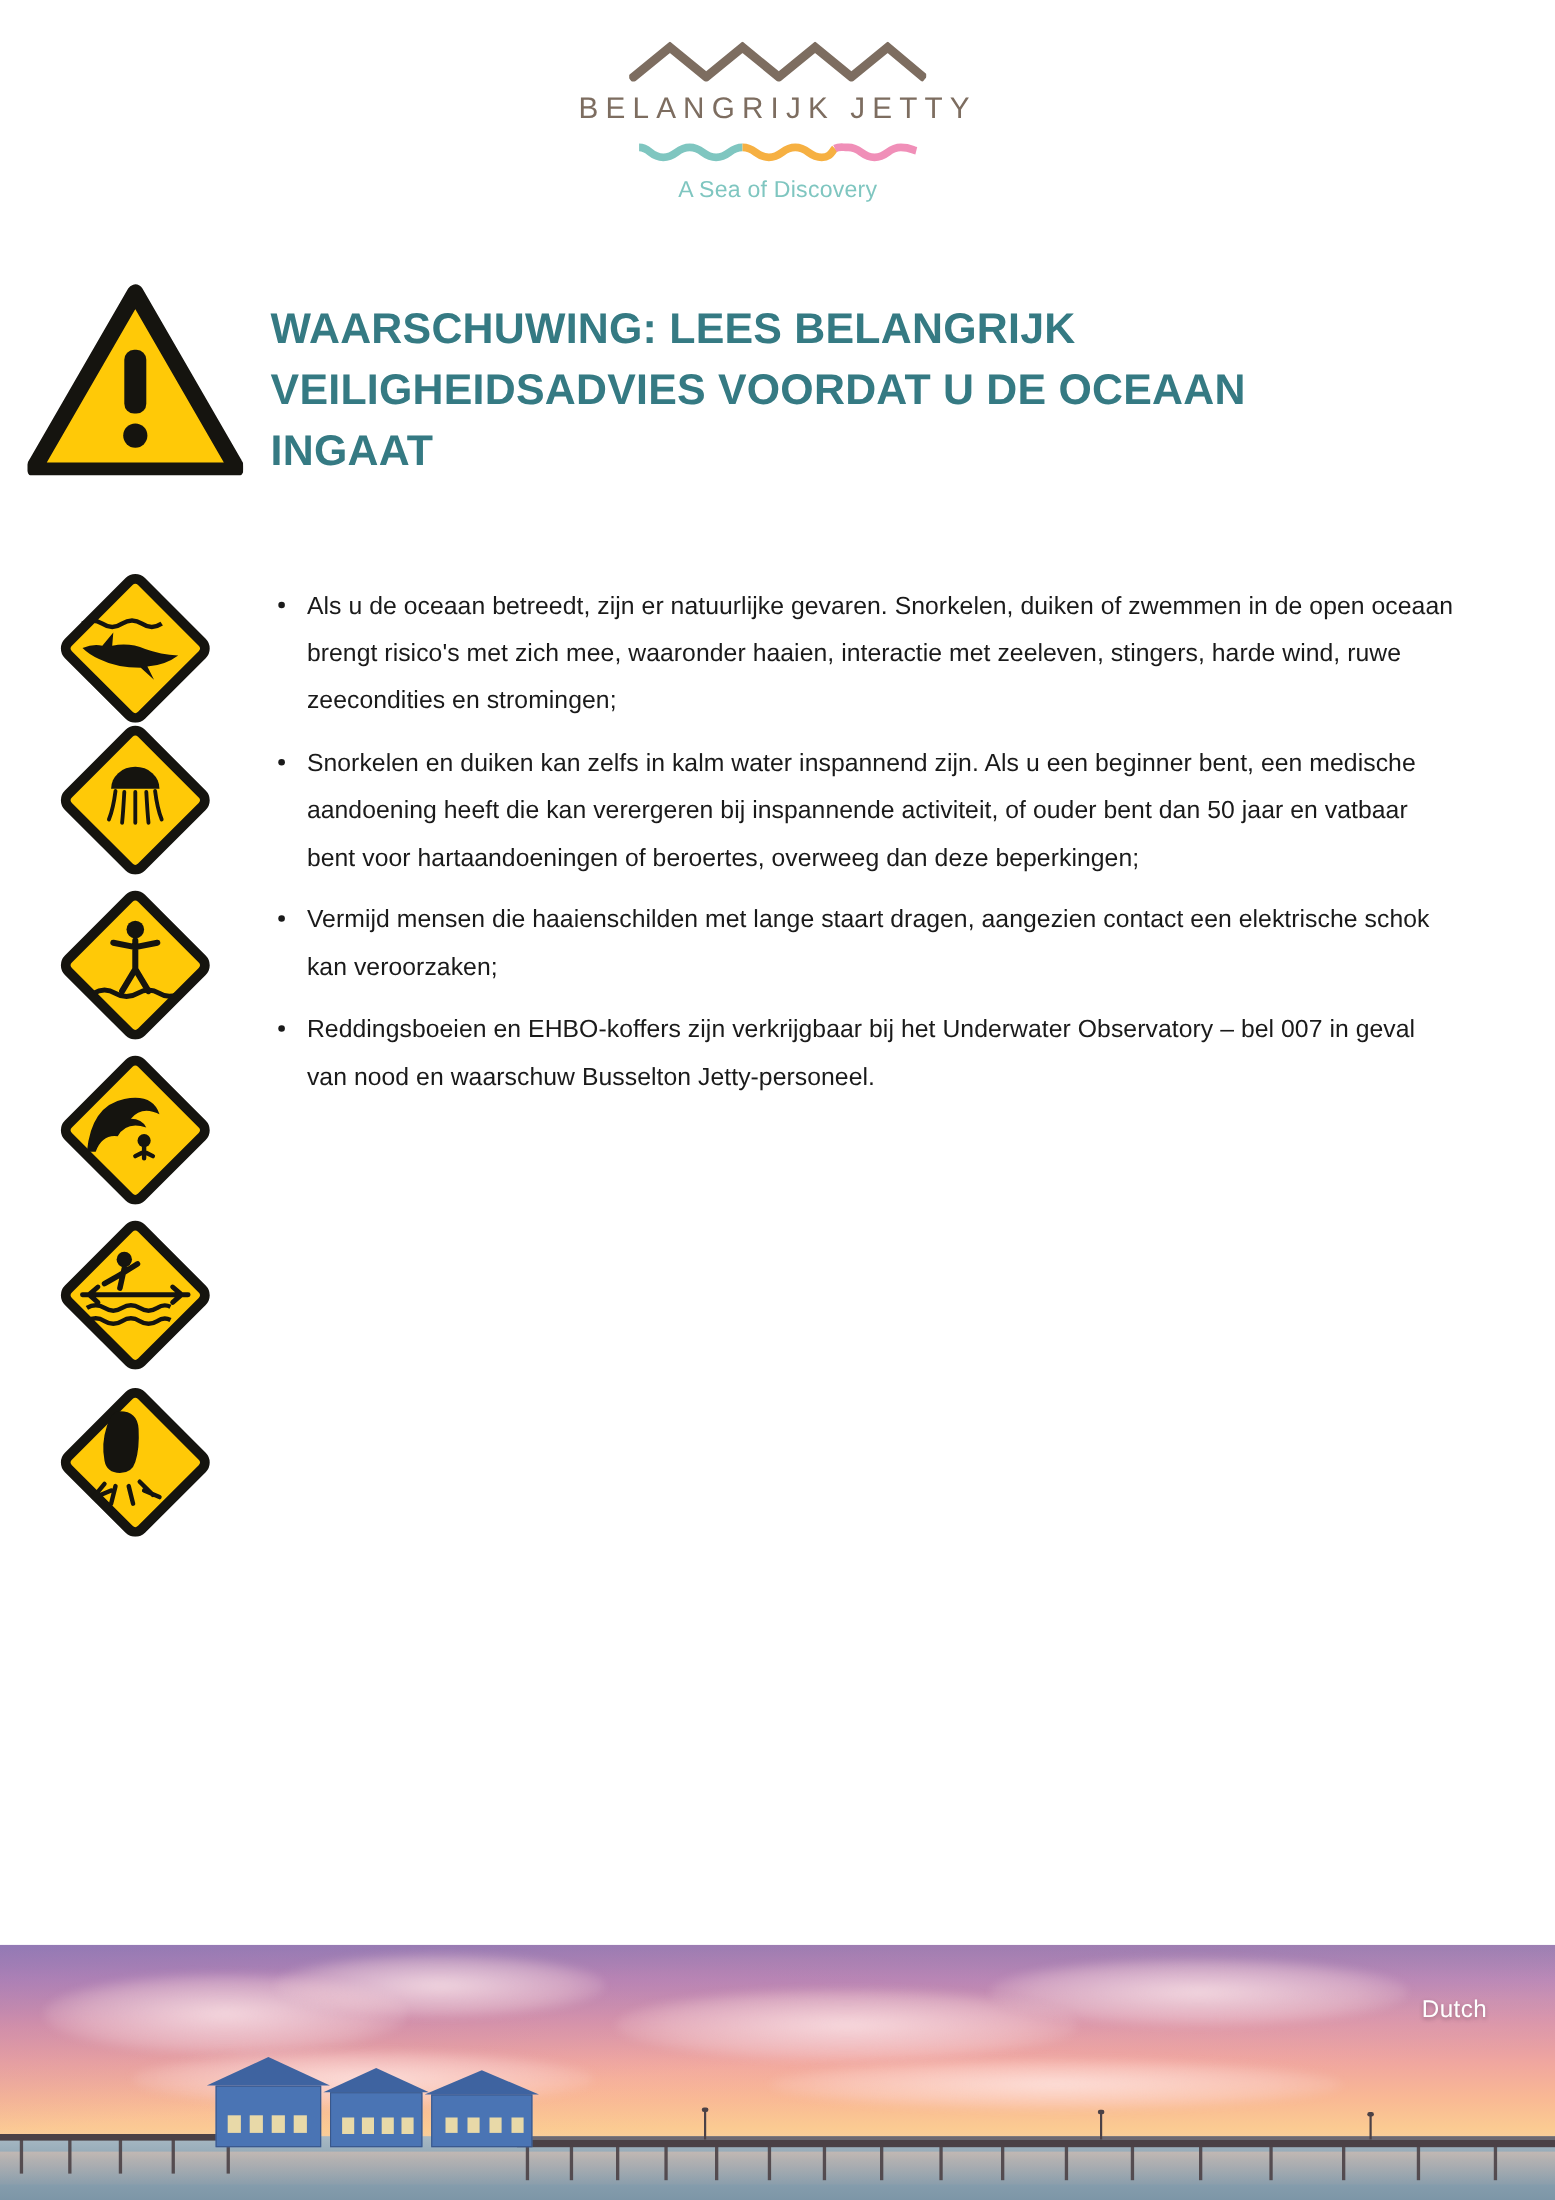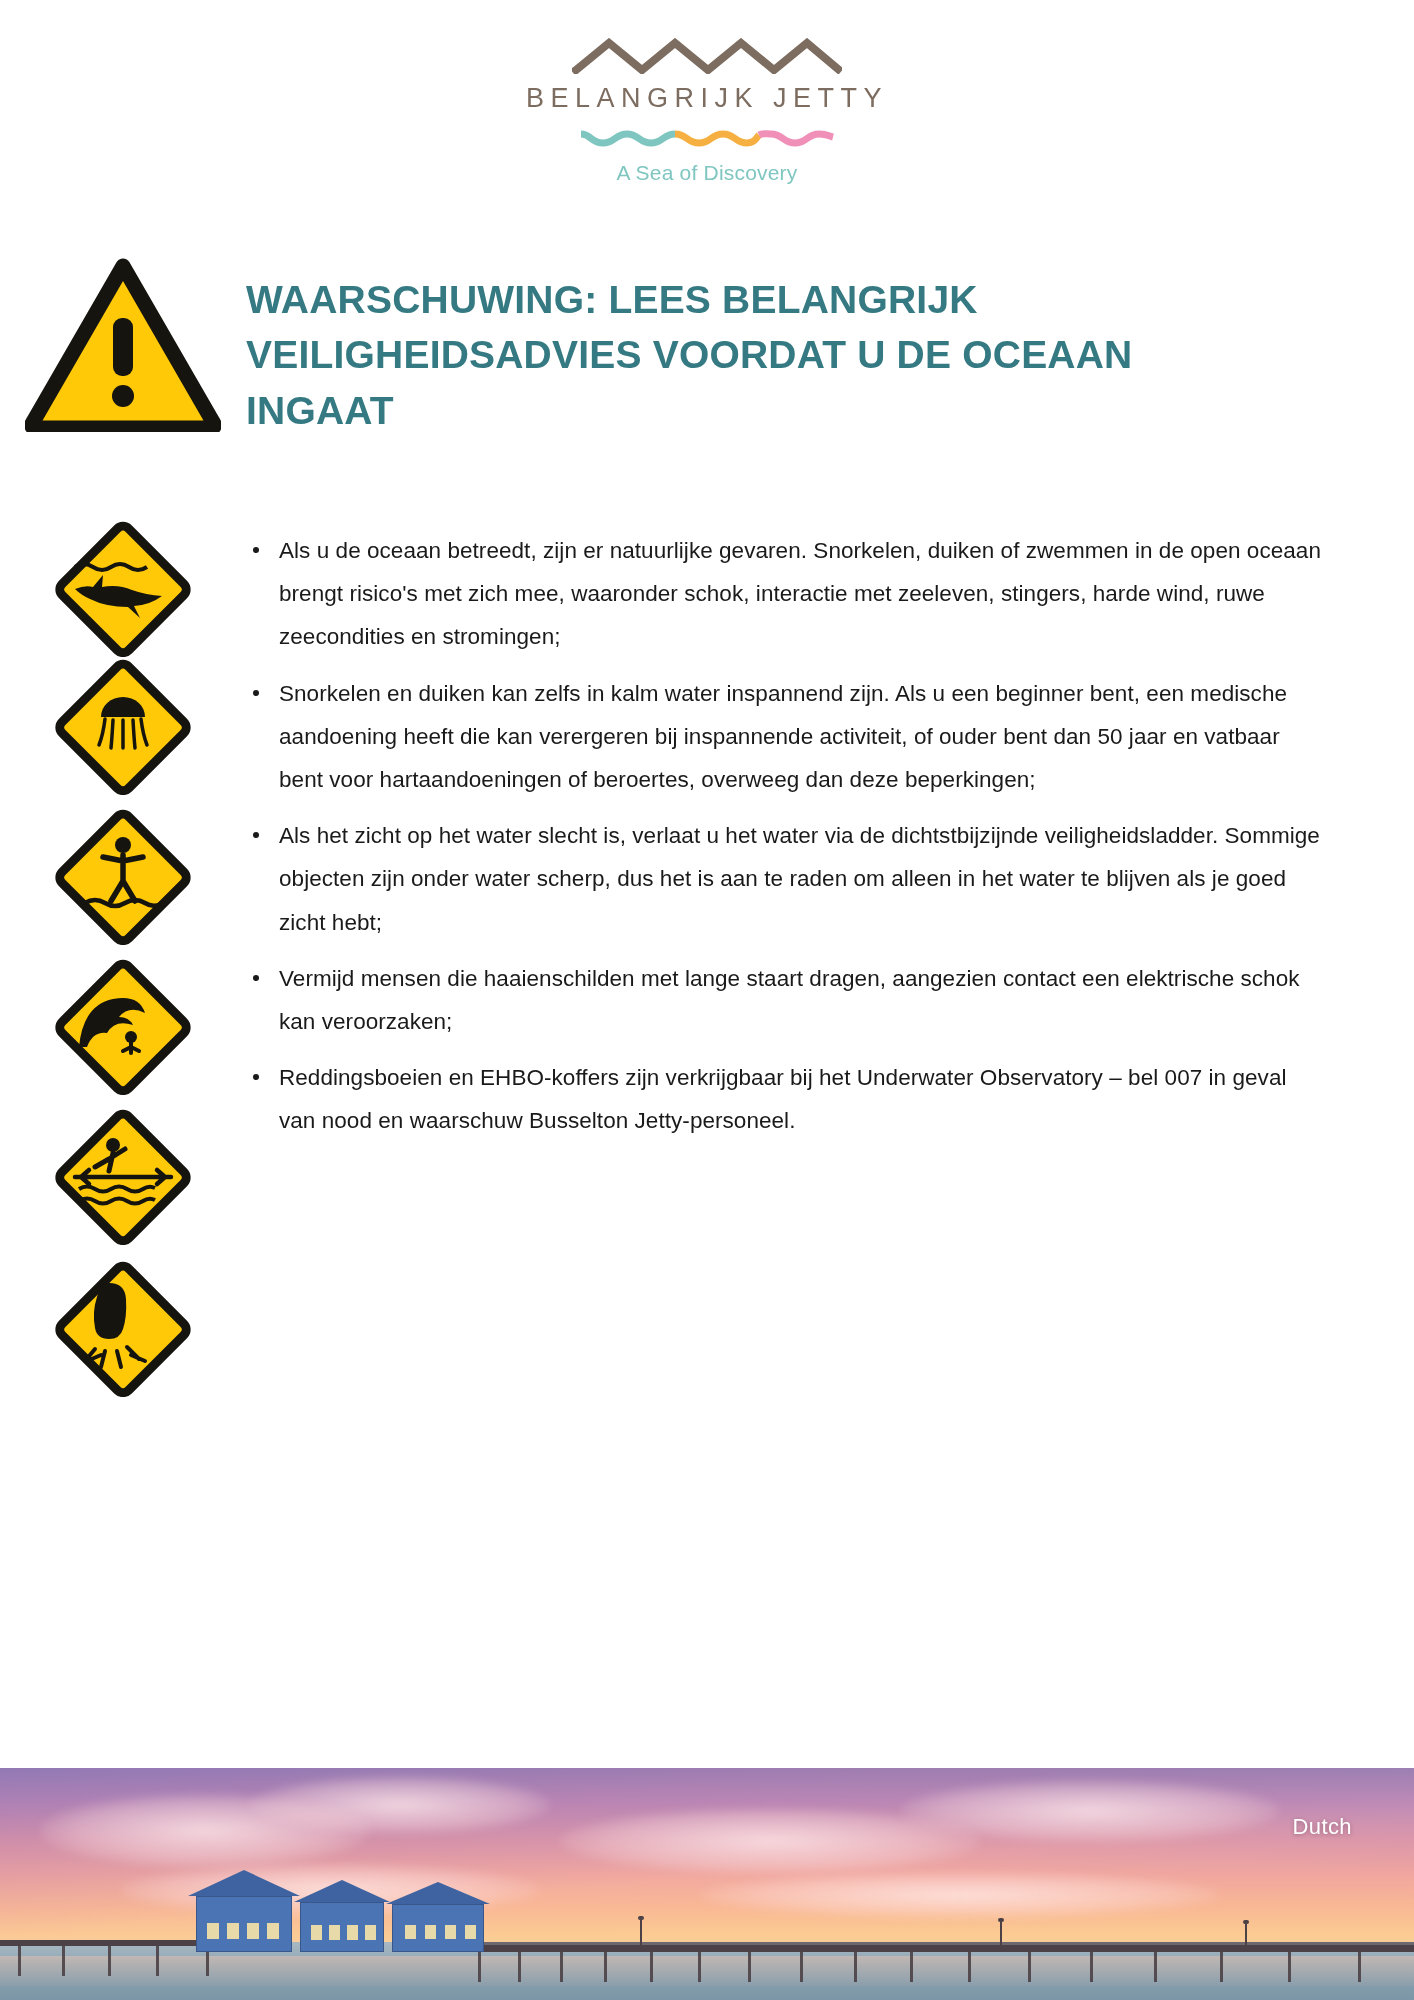--- a/index.html
+++ b/index.html
@@ -185,23 +185,22 @@
         <svg width="156" height="140" viewBox="0 0 156 140">
           <rect x="78" y="6" width="94" height="94" transform="rotate(45 78 6)" fill="#ffc907" stroke="#15140f" stroke-width="9" rx="8"></rect>
           <path d="M64 26 q16 0 17 16 q1 18 -3 30 q-3 10 -14 10 q-12 0 -14 -11 q-3 -16 2 -31 q4 -14 12 -14 z" fill="#15140f"></path>
           <path d="M50 92 l-10 12 M60 94 l-4 16 M72 94 l4 16 M82 90 l12 12 M56 98 l-14 6 M86 98 l14 6" stroke="#15140f" stroke-width="4" fill="none" stroke-linecap="round"></path>
         </svg>
       </div>
 
     </div>
 
     <ul class="bullets" style="list-style:none;">
-      <li class="bullet">Als u de oceaan betreedt, zijn er natuurlijke gevaren. Snorkelen, duiken of zwemmen in de open oceaan brengt risico's met zich mee, waaronder schok, interactie met zeeleven, stingers, harde wind, ruwe zeecondities en stromingen;</li>
+      <li class="bullet">Als u de oceaan betreedt, zijn er natuurlijke gevaren. Snorkelen, duiken of zwemmen in de open oceaan brengt risico's met zich mee, waaronder haaien, interactie met zeeleven, stingers, harde wind, ruwe zeecondities en stromingen;</li>
       <li class="bullet">Snorkelen en duiken kan zelfs in kalm water inspannend zijn. Als u een beginner bent, een medische aandoening heeft die kan verergeren bij inspannende activiteit, of ouder bent dan 50 jaar en vatbaar bent voor hartaandoeningen of beroertes, overweeg dan deze beperkingen;</li>
-      <li class="bullet">Als het zicht op het water slecht is, verlaat u het water via de dichtstbijzijnde veiligheidsladder. Sommige objecten zijn onder water scherp, dus het is aan te raden om alleen in het water te blijven als je goed zicht hebt;</li>
       <li class="bullet">Vermijd mensen die haaienschilden met lange staart dragen, aangezien contact een elektrische schok kan veroorzaken;</li>
       <li class="bullet">Reddingsboeien en EHBO-koffers zijn verkrijgbaar bij het Underwater Observatory – bel 007 in geval van nood en waarschuw Busselton Jetty-personeel.</li>
     </ul>
   </div>
 
   <div class="footer">
     <div class="sky"></div>
 
     <div class="cloud" style="left:40px;  top:26px;  width:330px; height:74px;"></div>
     <div class="cloud" style="left:250px; top:8px;   width:300px; height:58px;"></div>

